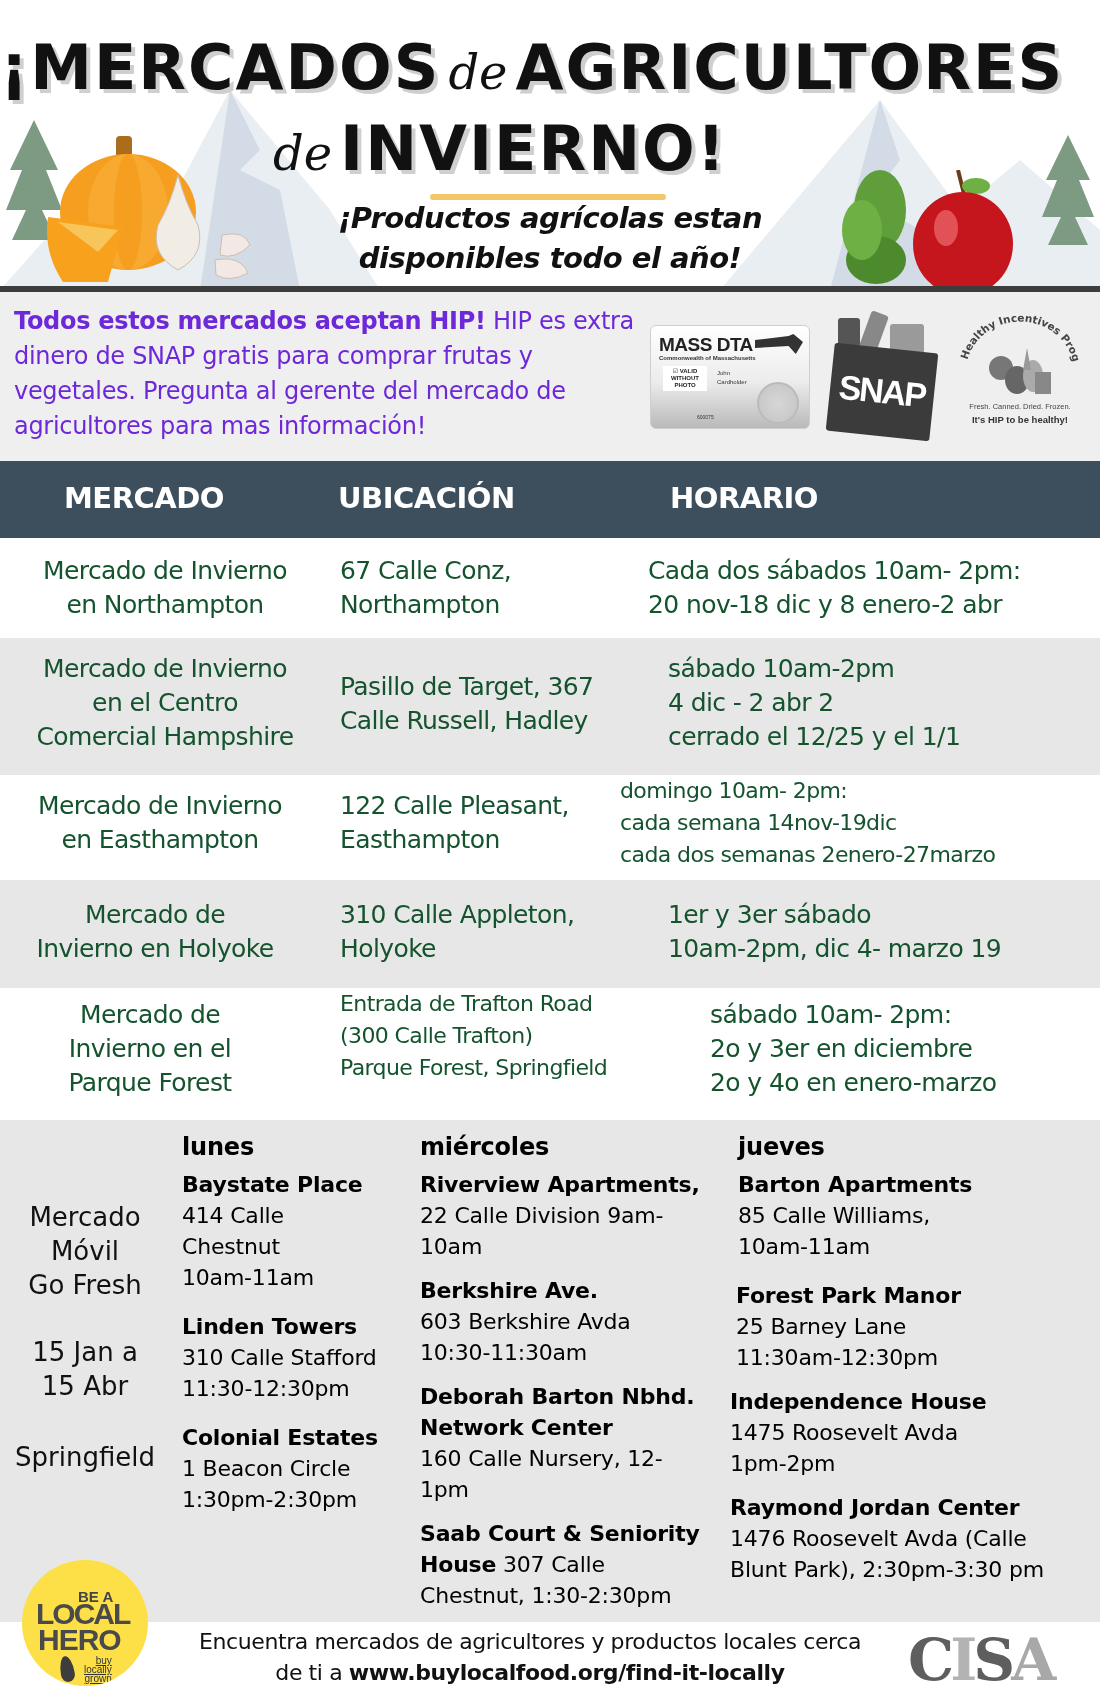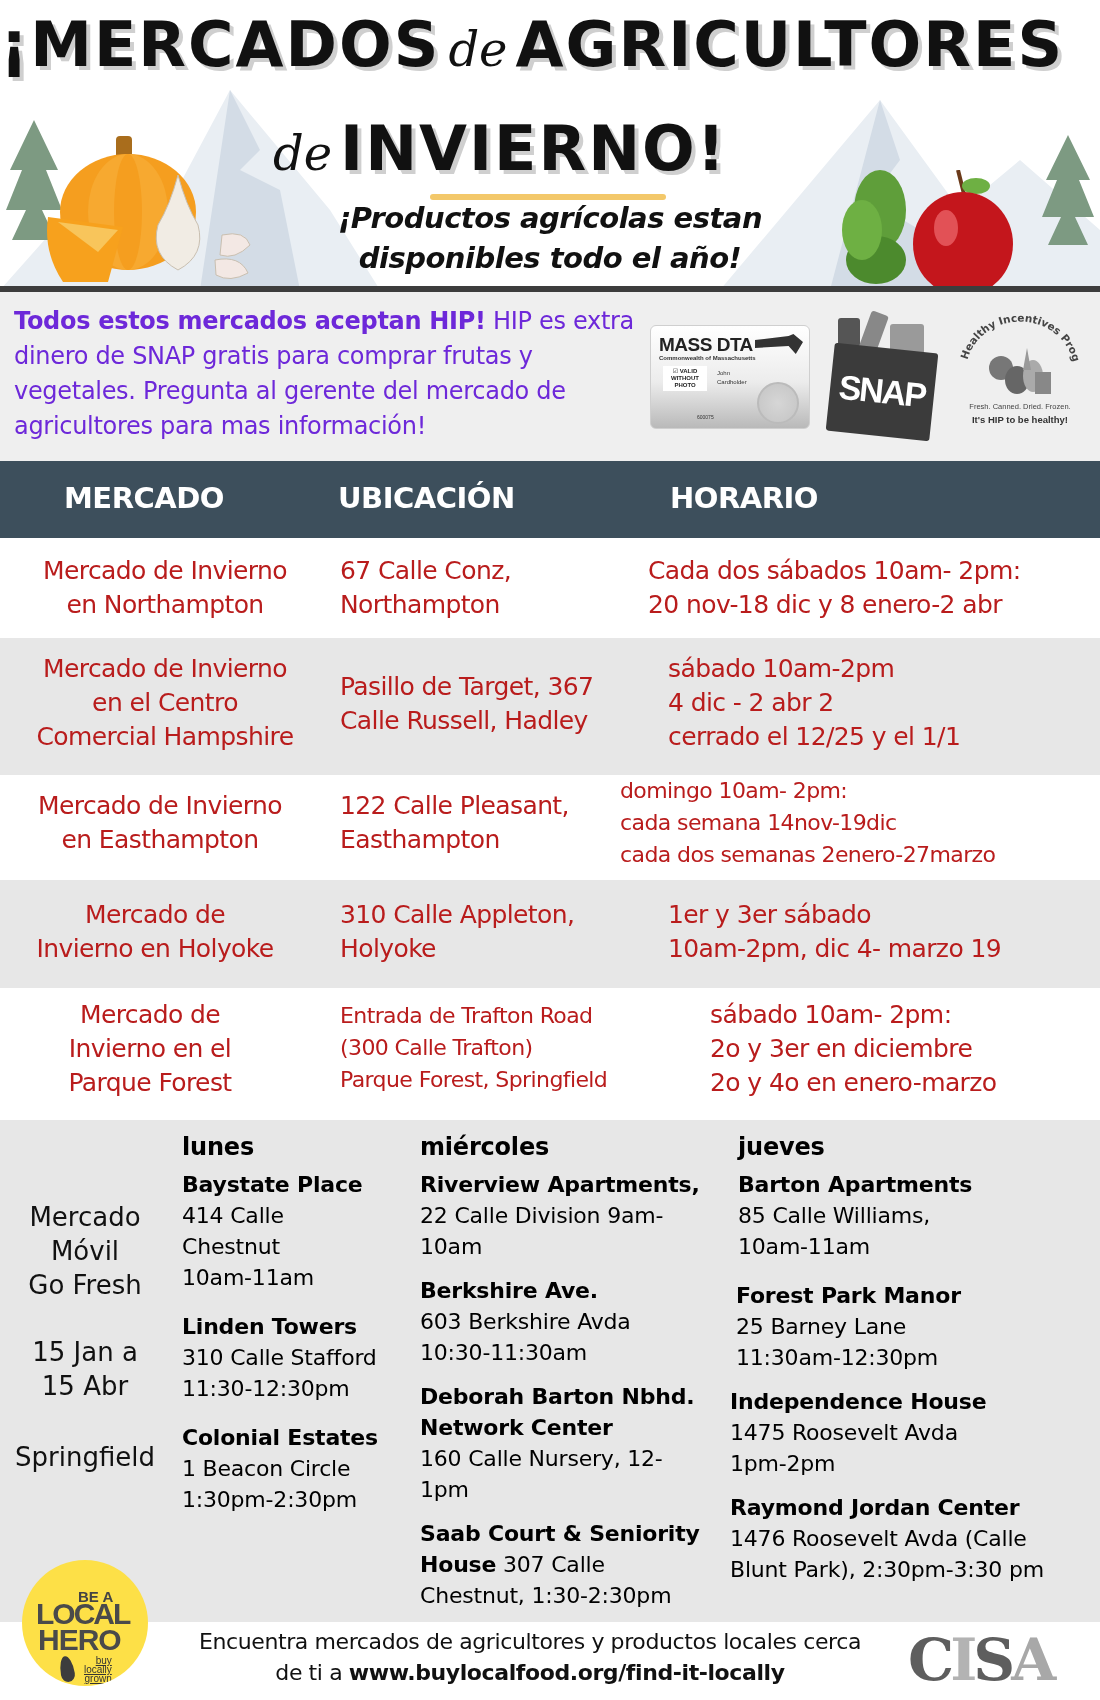--- a/index.html
+++ b/index.html
@@ -2,21 +2,21 @@
 <html><head>
 <meta charset="utf-8">
 <style>
   * { box-sizing: border-box; margin: 0; padding: 0; }
   html, body { width: 1100px; height: 1700px; background: #ffffff; overflow: hidden; }
   body { font-family: "Liberation Sans", "DejaVu Sans", sans-serif; color: #111; position: relative; }
 
   
   .hero { position: absolute; left: 0; top: 0; width: 1100px; height: 290px; background: #ffffff; overflow: hidden; }
   .mountain { position: absolute; }
-  .title-line1 { position: absolute; left: 0; top: 8px; width: 924px; text-align: center; white-space: nowrap; }
+  .title-line1 { position: absolute; left: 0; top: 31px; width: 924px; text-align: center; white-space: nowrap; }
   .title-big { font-family: "DejaVu Sans", sans-serif; font-weight: bold; font-size: 62px; letter-spacing: 2px; color: #111;
                text-shadow: 4px 4px 0 #cfcfcf; }
   .title-script { font-family: "DejaVu Serif", serif; font-style: italic; font-size: 48px; color: #111; margin: 0 8px; }
   .title-line2 { position: absolute; left: 0; top: 112px; width: 992px; text-align: center; white-space: nowrap; }
   .gold-rule { position: absolute; left: 430px; top: 194px; width: 236px; height: 6px; background: #f3c86a; border-radius: 3px; }
   .subtitle { position: absolute; left: 330px; top: 198px; width: 440px; text-align: center; font-family: "DejaVu Sans", sans-serif;
               font-style: italic; font-weight: bold; font-size: 29px; line-height: 40px; color: #111; letter-spacing: -0.5px; }
   .hero-divider { position: absolute; left: 0; top: 286px; width: 1100px; height: 6px; background: #3d3d3d; }
 
   
@@ -43,21 +43,21 @@
   .hip-art { position: absolute; left: 32px; top: 42px; width: 66px; height: 50px; }
   .hip-tag1 { position: absolute; left: 0; top: 98px; width: 130px; text-align: center; font-size: 7.5px; color: #444; }
   .hip-tag2 { position: absolute; left: 0; top: 110px; width: 130px; text-align: center; font-size: 9.5px; font-weight: bold; color: #333; }
 
   
   .thead { position: absolute; left: 0; top: 461px; width: 1100px; height: 77px; background: #3d4f5c; }
   .th { position: absolute; top: 20px; color: #ffffff; font-family: "DejaVu Sans", sans-serif; font-weight: bold; font-size: 29px; letter-spacing: -0.5px; }
 
   .row { position: absolute; left: 0; width: 1100px; }
   .row.alt { background: #e7e7e7; }
-  .cell { position: absolute; font-family: "DejaVu Sans", sans-serif; font-size: 25px; line-height: 34px; color: #b91c1c; letter-spacing: -0.6px; white-space: pre-line; }
+  .cell { position: absolute; font-family: "DejaVu Sans", sans-serif; font-size: 25px; line-height: 34px; color: #14532d; letter-spacing: -0.6px; white-space: pre-line; }
   .cell.name { text-align: center; }
   .cell.small { font-size: 22px; line-height: 32px; }
 
   
   .mobile { position: absolute; left: 0; top: 1120px; width: 1100px; height: 502px; background: #e7e7e7; }
   .m-left { position: absolute; left: 0; width: 170px; text-align: center; font-family: "DejaVu Sans", sans-serif; font-size: 26px; line-height: 34px; color: #111; }
   .m-col { position: absolute; font-family: "DejaVu Sans", sans-serif; font-size: 22px; line-height: 31px; color: #000000; letter-spacing: -0.2px; }
   .m-day { font-weight: bold; font-size: 24px; margin-bottom: 6px; display: block; }
   .m-stop { display: block; margin-bottom: 13px; }
   .m-stop b { font-weight: bold; }
@@ -222,21 +222,21 @@
   <div class="cell" style="left:340px;top:18px">310 Calle Appleton,
 Holyoke</div>
   <div class="cell" style="left:668px;top:18px">1er y 3er sábado
 10am-2pm, dic 4- marzo 19</div>
 </div>
 
 <div class="row" style="top:988px;height:132px">
   <div class="cell name" style="left:0px;top:10px;width:300px">Mercado de
 Invierno en el
 Parque Forest</div>
-  <div class="cell small" style="left:340px;top:12px">Entrada de Trafton Road
+  <div class="cell small" style="left:340px;top:0">Entrada de Trafton Road
 (300 Calle Trafton)
 Parque Forest, Springfield</div>
   <div class="cell" style="left:710px;top:10px">sábado 10am- 2pm:
 2o y 3er en diciembre
 2o y 4o en enero-marzo</div>
 </div>
 
 <div class="mobile">
   <div class="m-left" style="top:80px;white-space:pre-line">Mercado
 Móvil

